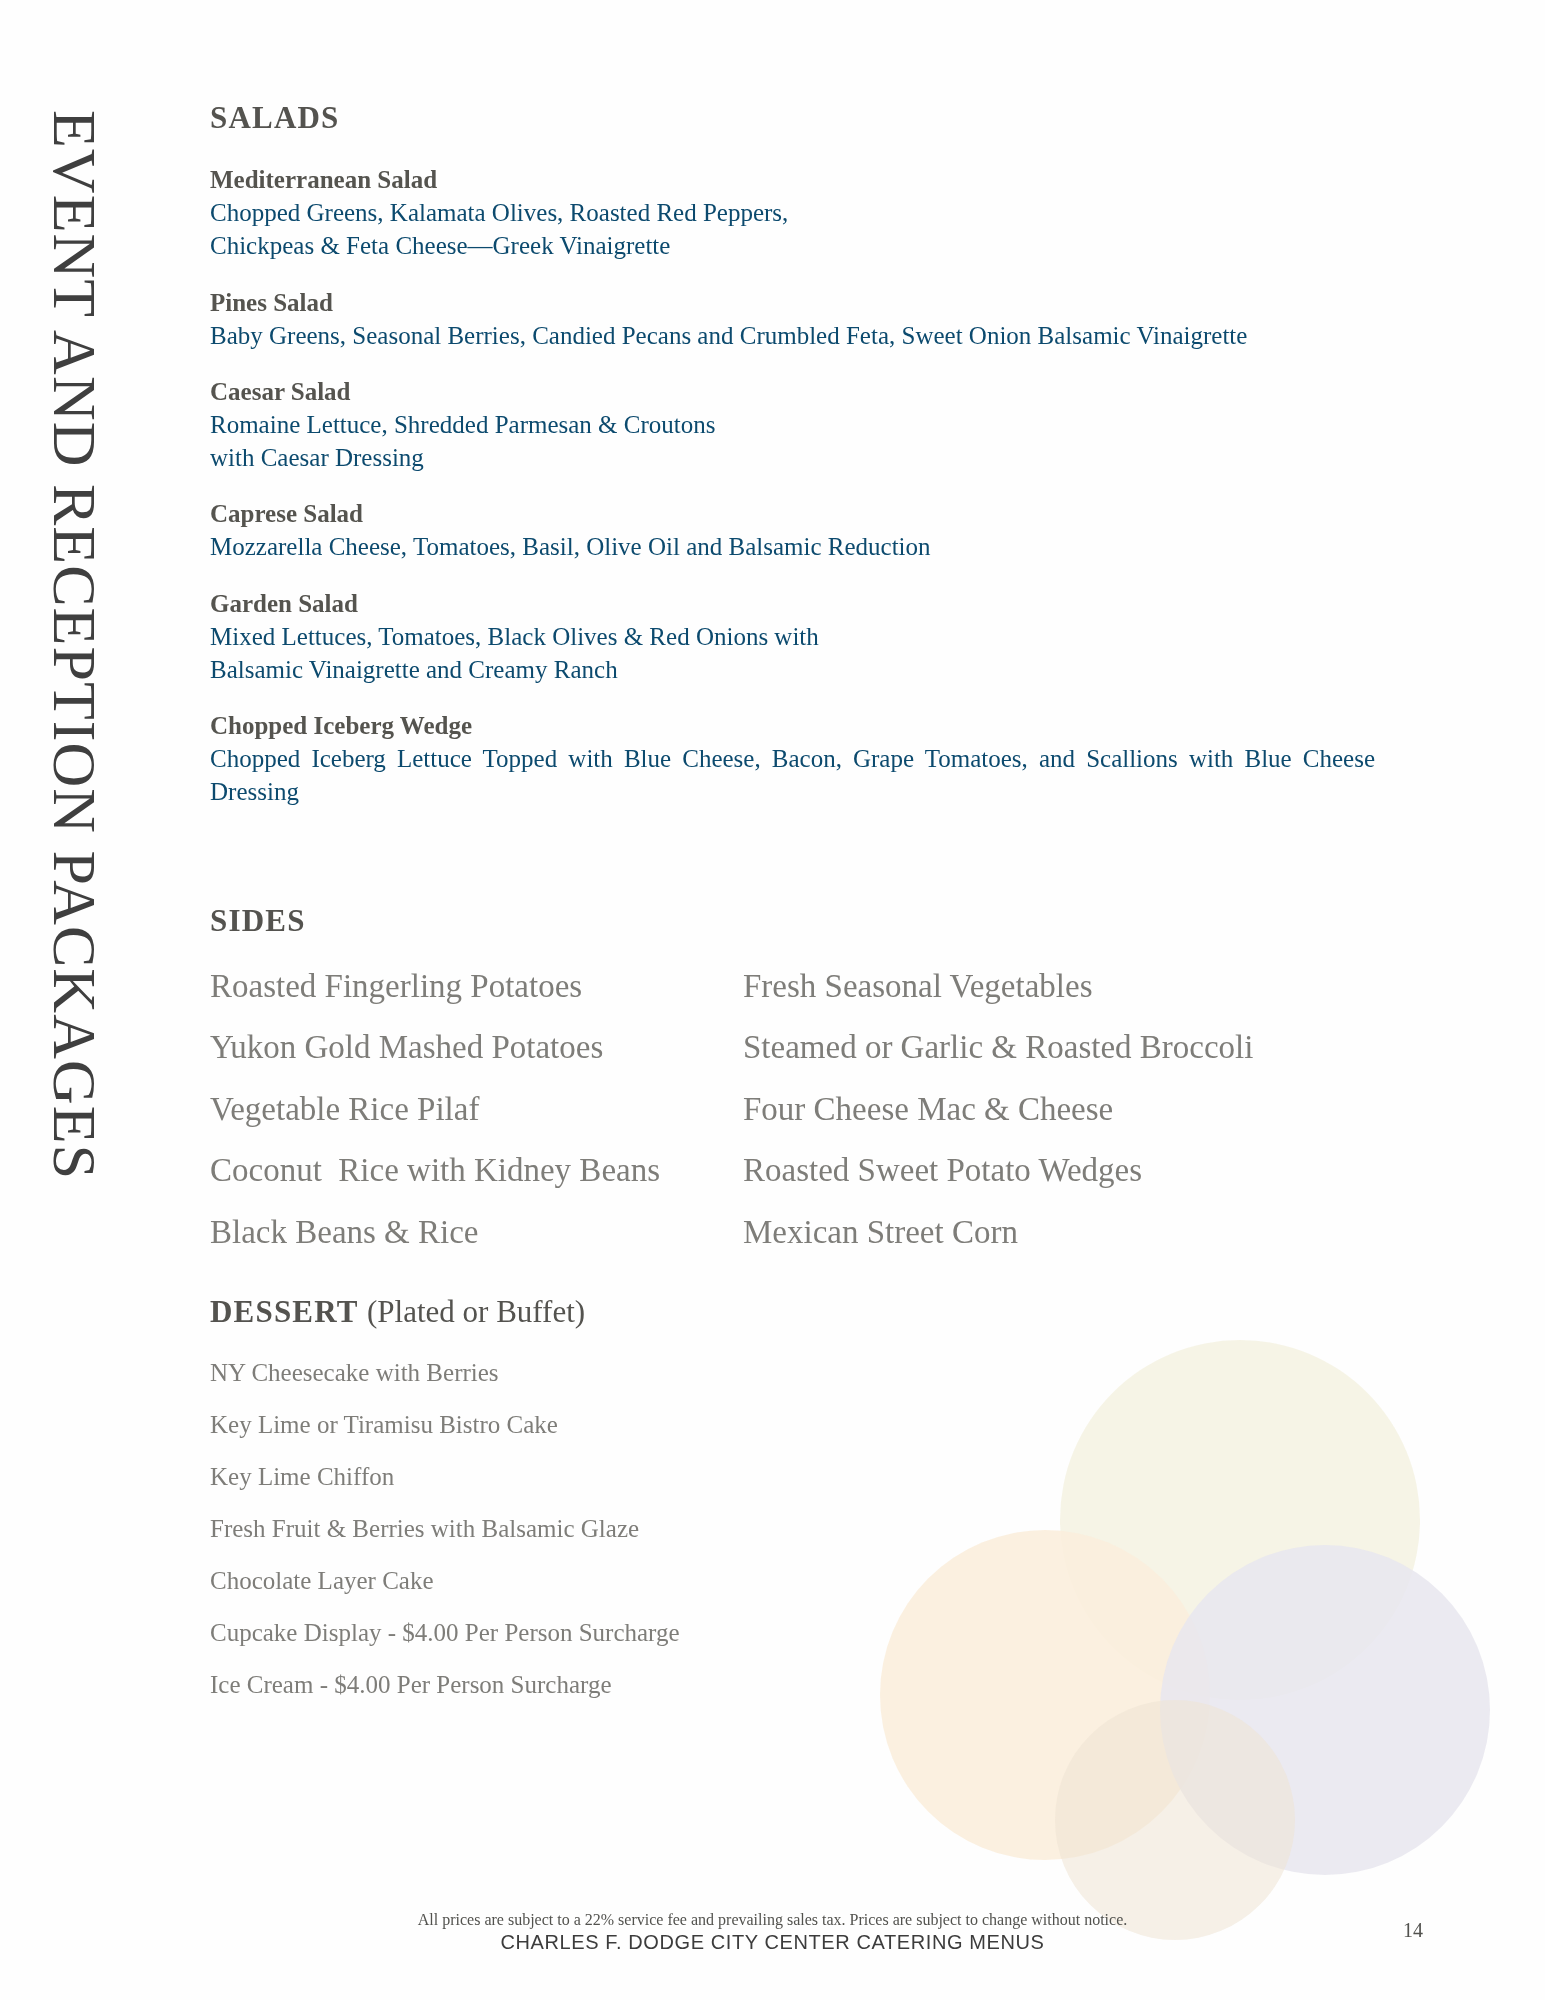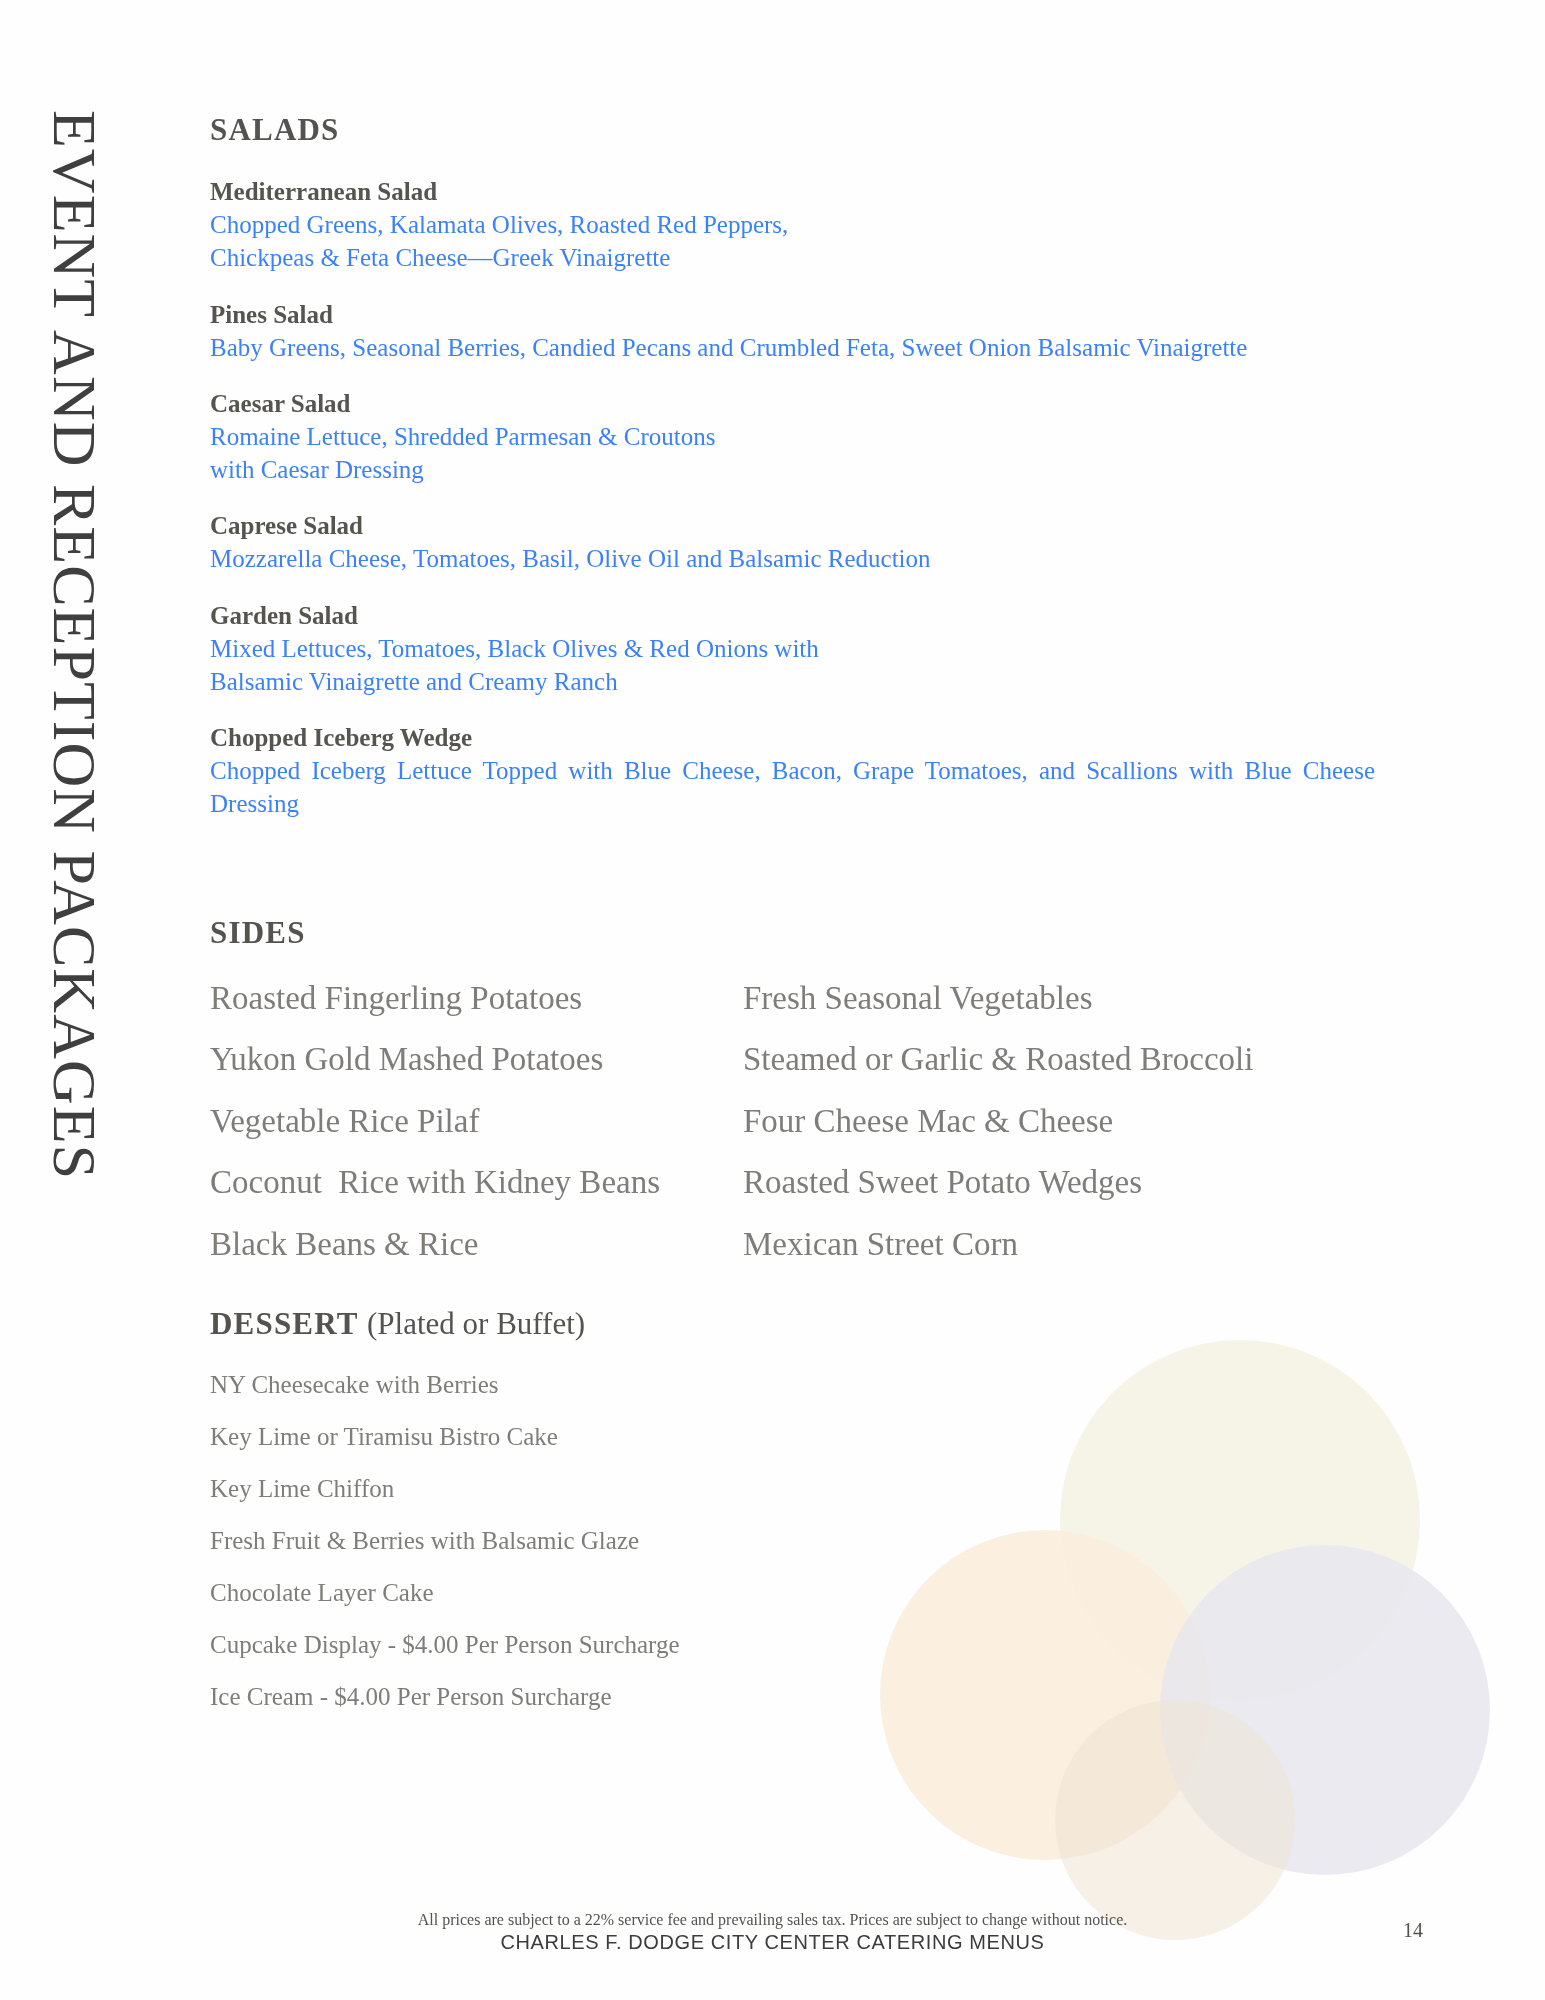--- a/index.html
+++ b/index.html
@@ -60,21 +60,21 @@
     font-size: 62px;
     letter-spacing: 1px;
     color: #3f3f3f;
     white-space: nowrap;
   }
 
   
   .content {
     position: absolute;
     left: 210px;
-    top: 112px;
+    top: 100px;
     width: 1165px;
   }
 
   .section-head {
     font-size: 31px;
     font-weight: bold;
     letter-spacing: 1.2px;
     color: #54534f;
     margin: 0 0 28px 0;
   }
@@ -87,21 +87,21 @@
   
   .salad-block { margin-bottom: 24px; }
   .salad-name {
     font-size: 25px;
     font-weight: bold;
     color: #55544f;
     line-height: 1.28;
   }
   .salad-desc {
     font-size: 25px;
-    color: #3b82f6;
+    color: #0c4a6e;
     line-height: 1.33;
   }
   .salad-desc.justify { text-align: justify; }
 
   
   .sides-grid {
     display: grid;
     grid-template-columns: 533px 1fr;
     row-gap: 22px;
     margin-bottom: 0;

